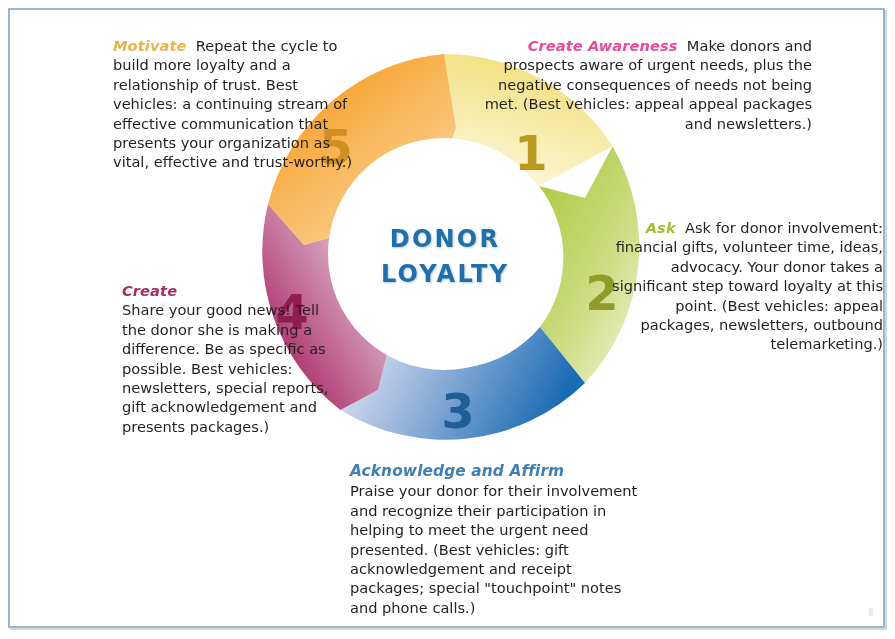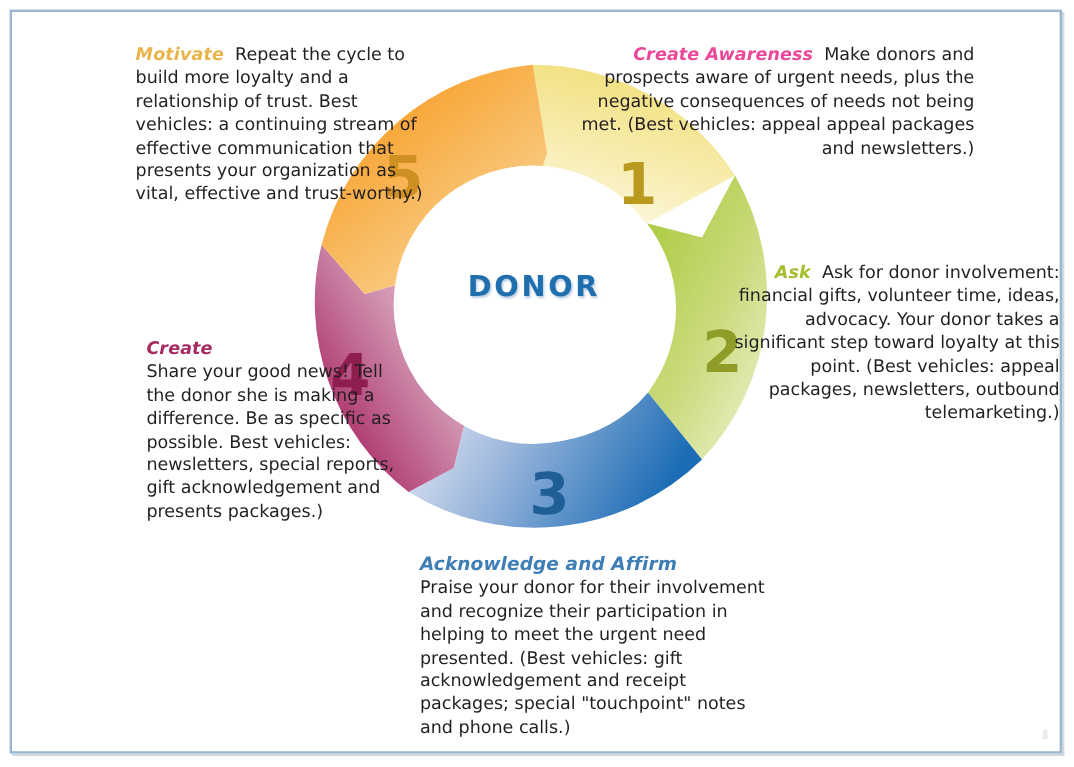--- a/index.html
+++ b/index.html
@@ -185,20 +185,21 @@
       <text x="303" y="132" font-family="DejaVu Sans, Liberation Sans, sans-serif" font-size="48" font-weight="bold" fill="#b99a1f" text-anchor="middle">1</text>
       <text x="374" y="272" font-family="DejaVu Sans, Liberation Sans, sans-serif" font-size="48" font-weight="bold" fill="#8f9c28" text-anchor="middle">2</text>
       <text x="230" y="390" font-family="DejaVu Sans, Liberation Sans, sans-serif" font-size="48" font-weight="bold" fill="#1f5e96" text-anchor="middle">3</text>
       <text x="64" y="291" font-family="DejaVu Sans, Liberation Sans, sans-serif" font-size="48" font-weight="bold" fill="#8e1e50" text-anchor="middle">4</text>
       <text x="108" y="126" font-family="DejaVu Sans, Liberation Sans, sans-serif" font-size="48" font-weight="bold" fill="#cf8f23" text-anchor="middle">5</text>
     </svg>
   </div>
 
   <div id="center-title">
     <div>DONOR</div>
+    <div>LOYALTY</div>
   </div>
 
   <div class="block" id="blk-motivate">
     <p><span class="hd">Motivate</span>&nbsp; <span>Repeat the cycle to build more loyalty and a relationship of trust. Best vehicles: a continuing stream of effective communication that presents your organization as vital, effective and trust-worthy.)</span></p>
   </div>
 
   <div class="block" id="blk-create">
     <p><span class="hd">Create Awareness</span>&nbsp; <span>Make donors and prospects aware of urgent needs, plus the negative consequences of needs not being met. (Best vehicles: appeal appeal packages and newsletters.)</span></p>
   </div>
 

